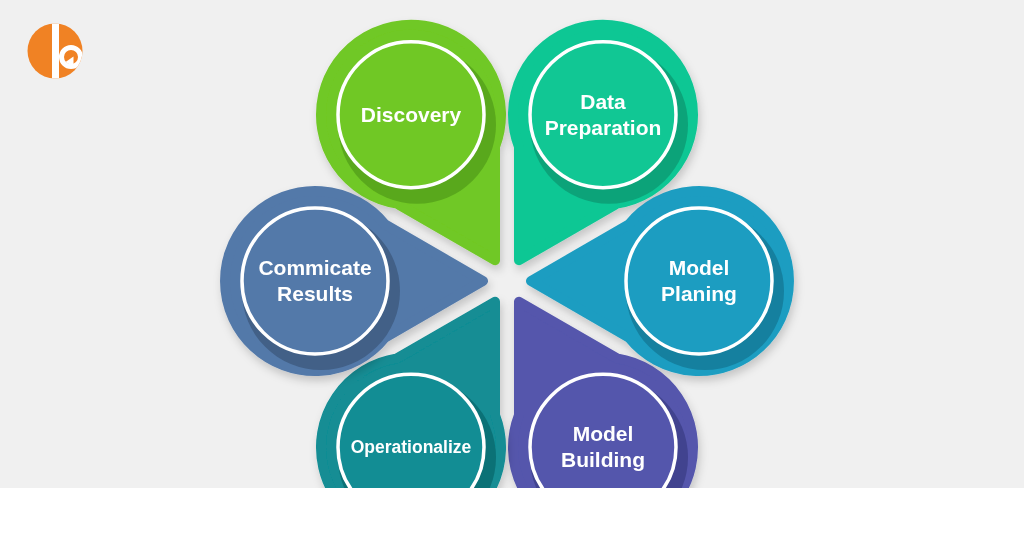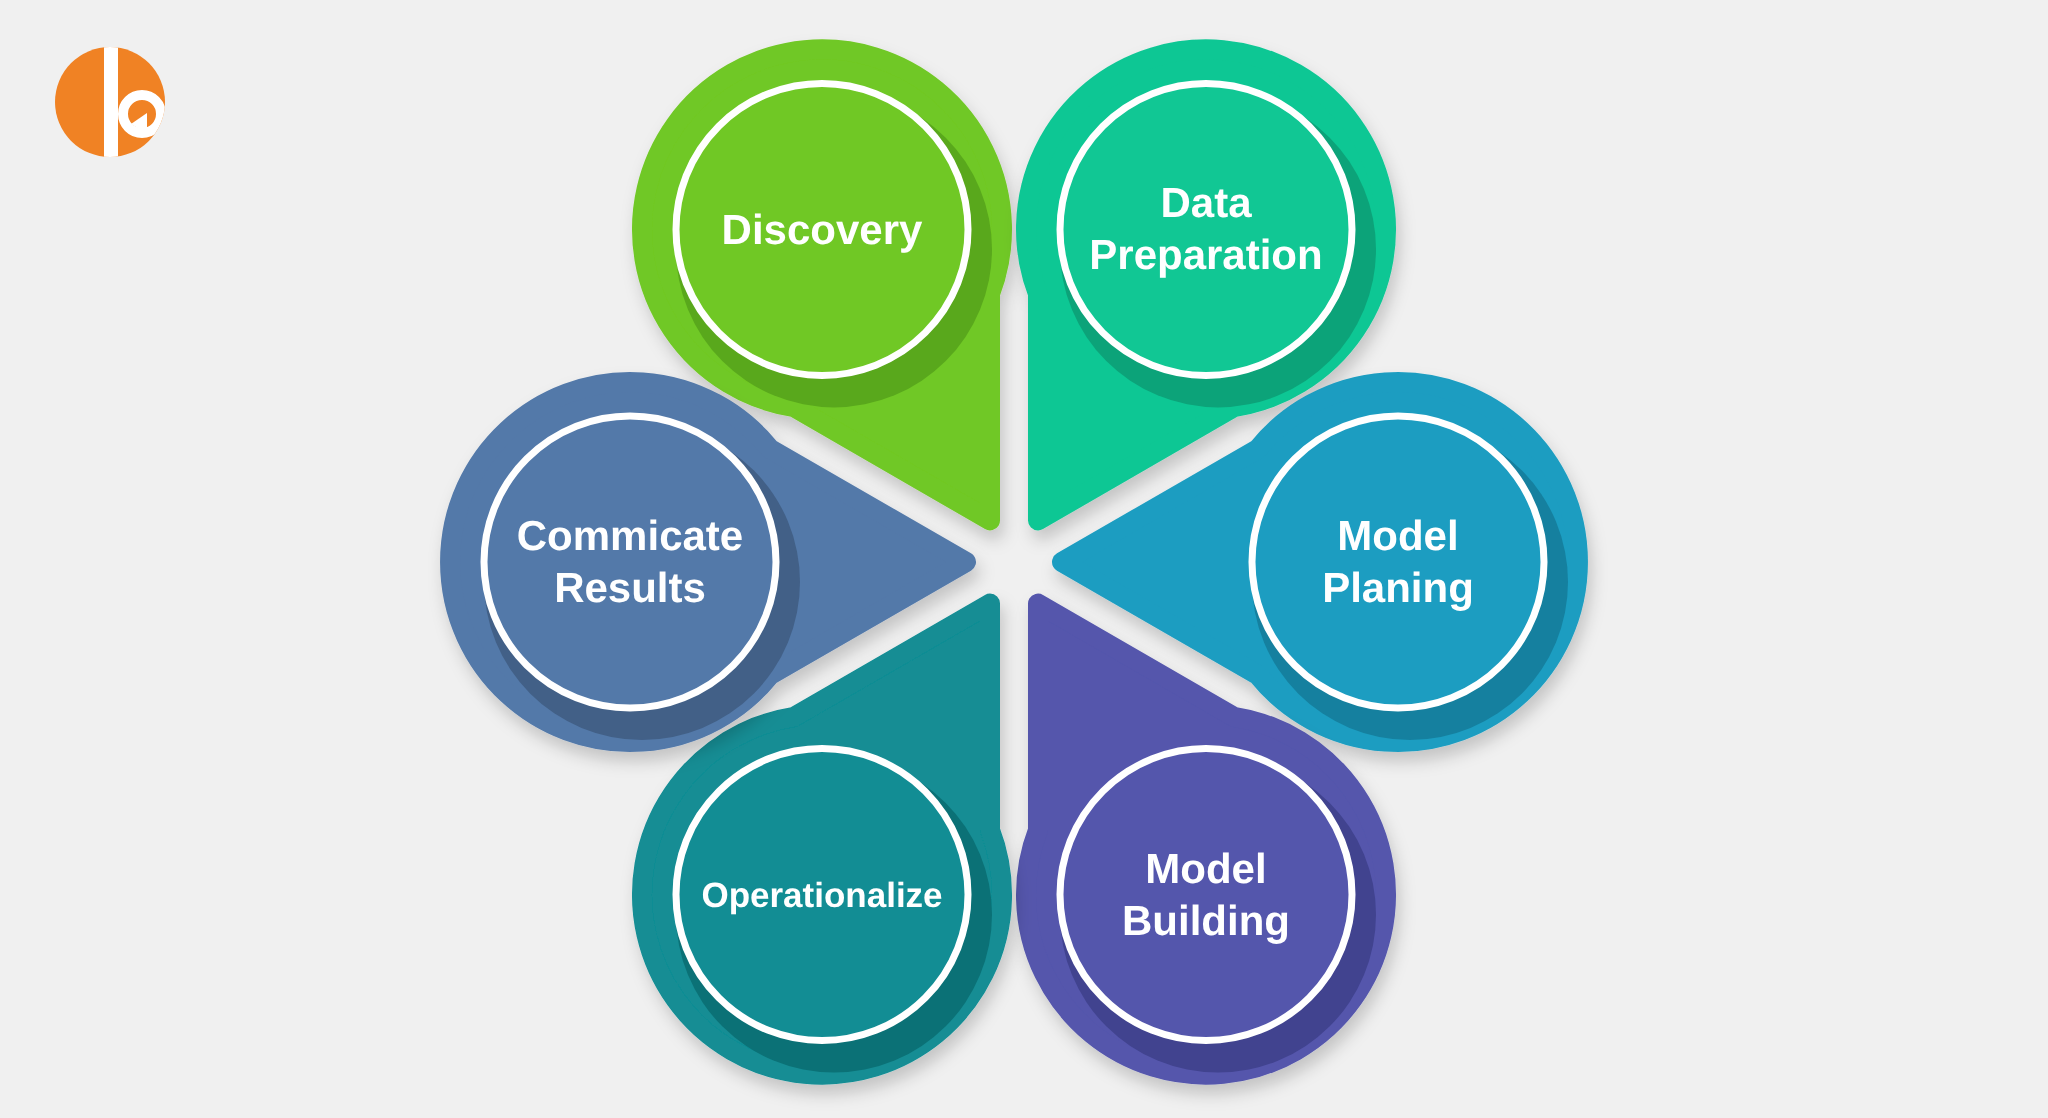--- a/index.html
+++ b/index.html
@@ -1,20 +1,20 @@
 <!DOCTYPE html>
 <html><head>
 <meta charset="utf-8">
 <style>
   html, body { margin: 0; padding: 0; }
   body { font-family: "Liberation Sans", "DejaVu Sans", sans-serif; }
   .stage {
     position: relative;
     width: 1024px;
-    height: 559px;
+    height: 488px;
     overflow: hidden;
   }
   svg { display: block; }
   text {
     font-family: "Liberation Sans", "DejaVu Sans", sans-serif;
     font-weight: 700;
   }
 </style>
 </head>
 <body>

